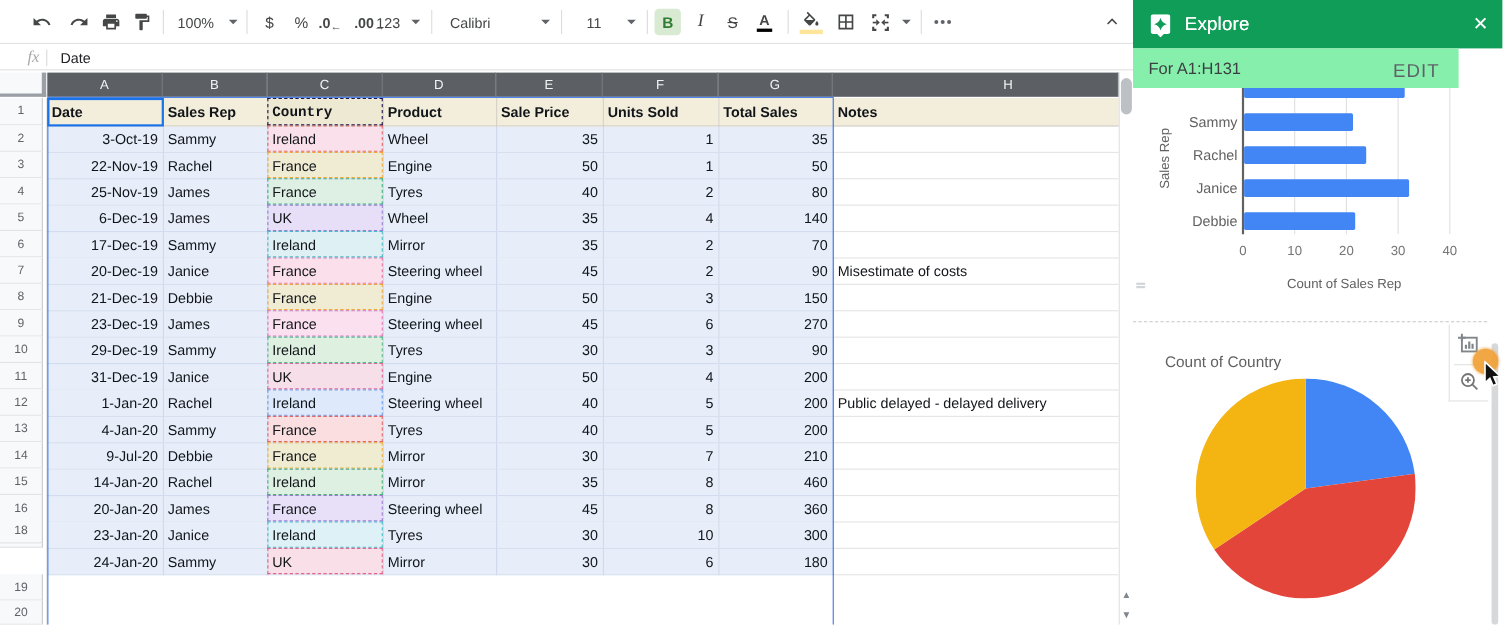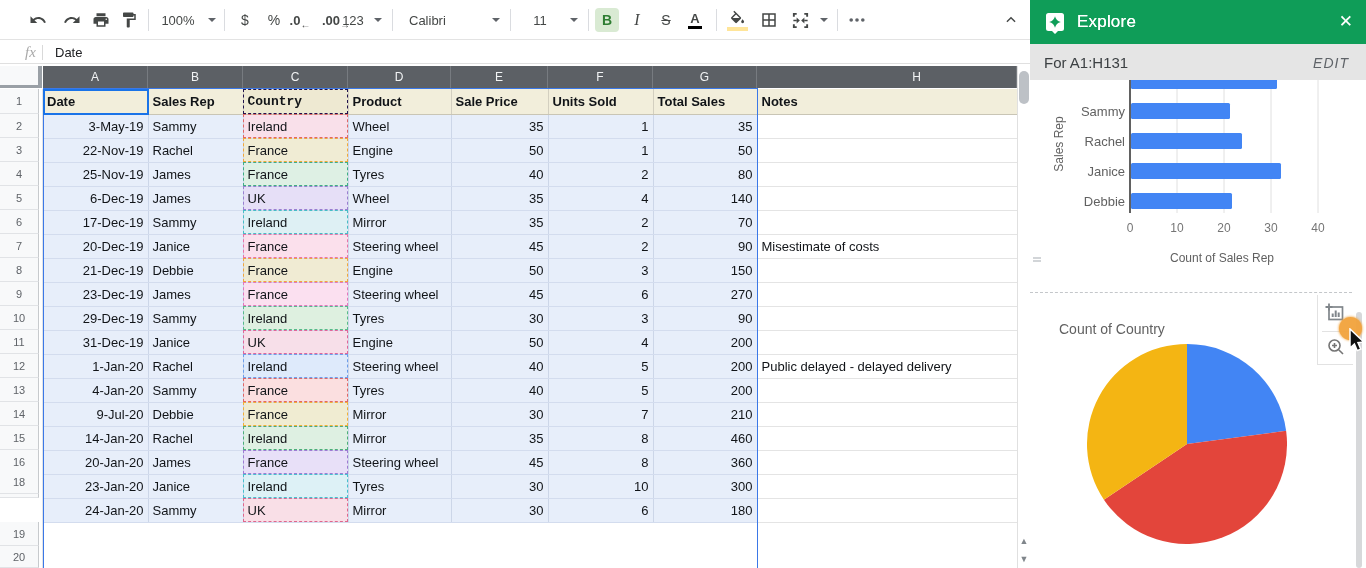--- a/index.html
+++ b/index.html
@@ -51,23 +51,23 @@
 #vscroll { position:absolute; left:1017px; top:66px; width:13px; height:502px; background:#fff;
   border-left:1px solid #e0e0e0; }
 #vthumb { position:absolute; left:1019px; top:71px; width:10px; height:33px; background:#bdc1c6; border-radius:5px; }
 .scrarrow { position:absolute; left:1019px; width:10px; height:10px; color:#80868b; font-size:9px; line-height:10px; text-align:center; }
 
 
 #panel { position:absolute; left:1030px; top:0; width:336px; height:568px; background:#fff; }
 #phead { position:absolute; left:0; top:0; width:336px; height:44px; background:#0f9d58; }
 #phead .title { position:absolute; left:47px; top:12px; color:#fff; font-size:17px; letter-spacing:.2px; text-shadow:0 0 .6px #fff; }
 #phead .x { position:absolute; right:13px; top:11px; color:#fff; font-size:17px; font-weight:400; }
-#psub { position:absolute; left:0; top:44px; width:336px; height:36px; background:#e5e5e5; }
+#psub { position:absolute; left:0; top:44px; width:296px; height:36px; background:#86efac; }
 #psub .for { position:absolute; left:14px; top:10px; font-size:15px; color:#3c4043; }
-#psub .edit { position:absolute; right:17px; top:11px; font-size:14px; color:#5f6368; letter-spacing:1px;font-style:italic; }
+#psub .edit { position:absolute; right:17px; top:11px; font-size:17px; color:#5f6368; letter-spacing:1px; }
 #dashsep { position:absolute; left:1030px; top:292px; width:322px; height:0; border-top:1px dashed #c4c7ca; }
 #pietitle { position:absolute; left:1059px; top:321px; font-size:14px; color:#616161; }
 #minitb { position:absolute; left:1317px; top:295px; width:36px; height:70px; background:#fff;
   border-left:1px solid #e2e2e2; border-bottom:1px solid #e2e2e2; }
 #minitb .div { position:absolute; left:4px; top:36px; width:27px; height:1px; background:#e2e2e2; }
 #orangedot { position:absolute; left:1339px; top:317px; width:23px; height:23px; border-radius:50%;
   background:#f2a33c; opacity:0.95; z-index:8; box-shadow:0 0 2px 1px rgba(242,163,60,.6); }
 #pscroll { position:absolute; left:1356px; top:312px; width:6px; height:256px; background:#d7d8da; border-radius:3px; z-index:5; }
 #phandle { position:absolute; left:1033px; top:257px; width:8px; height:5px;
   border-top:2px solid #d2d5d8; border-bottom:2px solid #d2d5d8; }
@@ -229,21 +229,21 @@
 <td>Date</td>
 <td>Sales Rep</td>
 <td style="background:#eee9d2;outline:1px dashed #20124d;outline-offset:-1px;font-family:Liberation Mono, monospace;">Country</td>
 <td>Product</td>
 <td>Sale Price</td>
 <td>Units Sold</td>
 <td>Total Sales</td>
 <td class="h">Notes</td>
 </tr>
 <tr>
-<td class="num">3-May-19</td>
+<td class="num">3-Oct-19</td>
 <td>Sammy</td>
 <td style="background:#f9e0ea;outline:1px dashed #e06666;outline-offset:-1px;">Ireland</td>
 <td>Wheel</td>
 <td class="num">35</td>
 <td class="num">1</td>
 <td class="num">35</td>
 <td class="h"></td>
 </tr>
 <tr>
 <td class="num">22-Nov-19</td>

